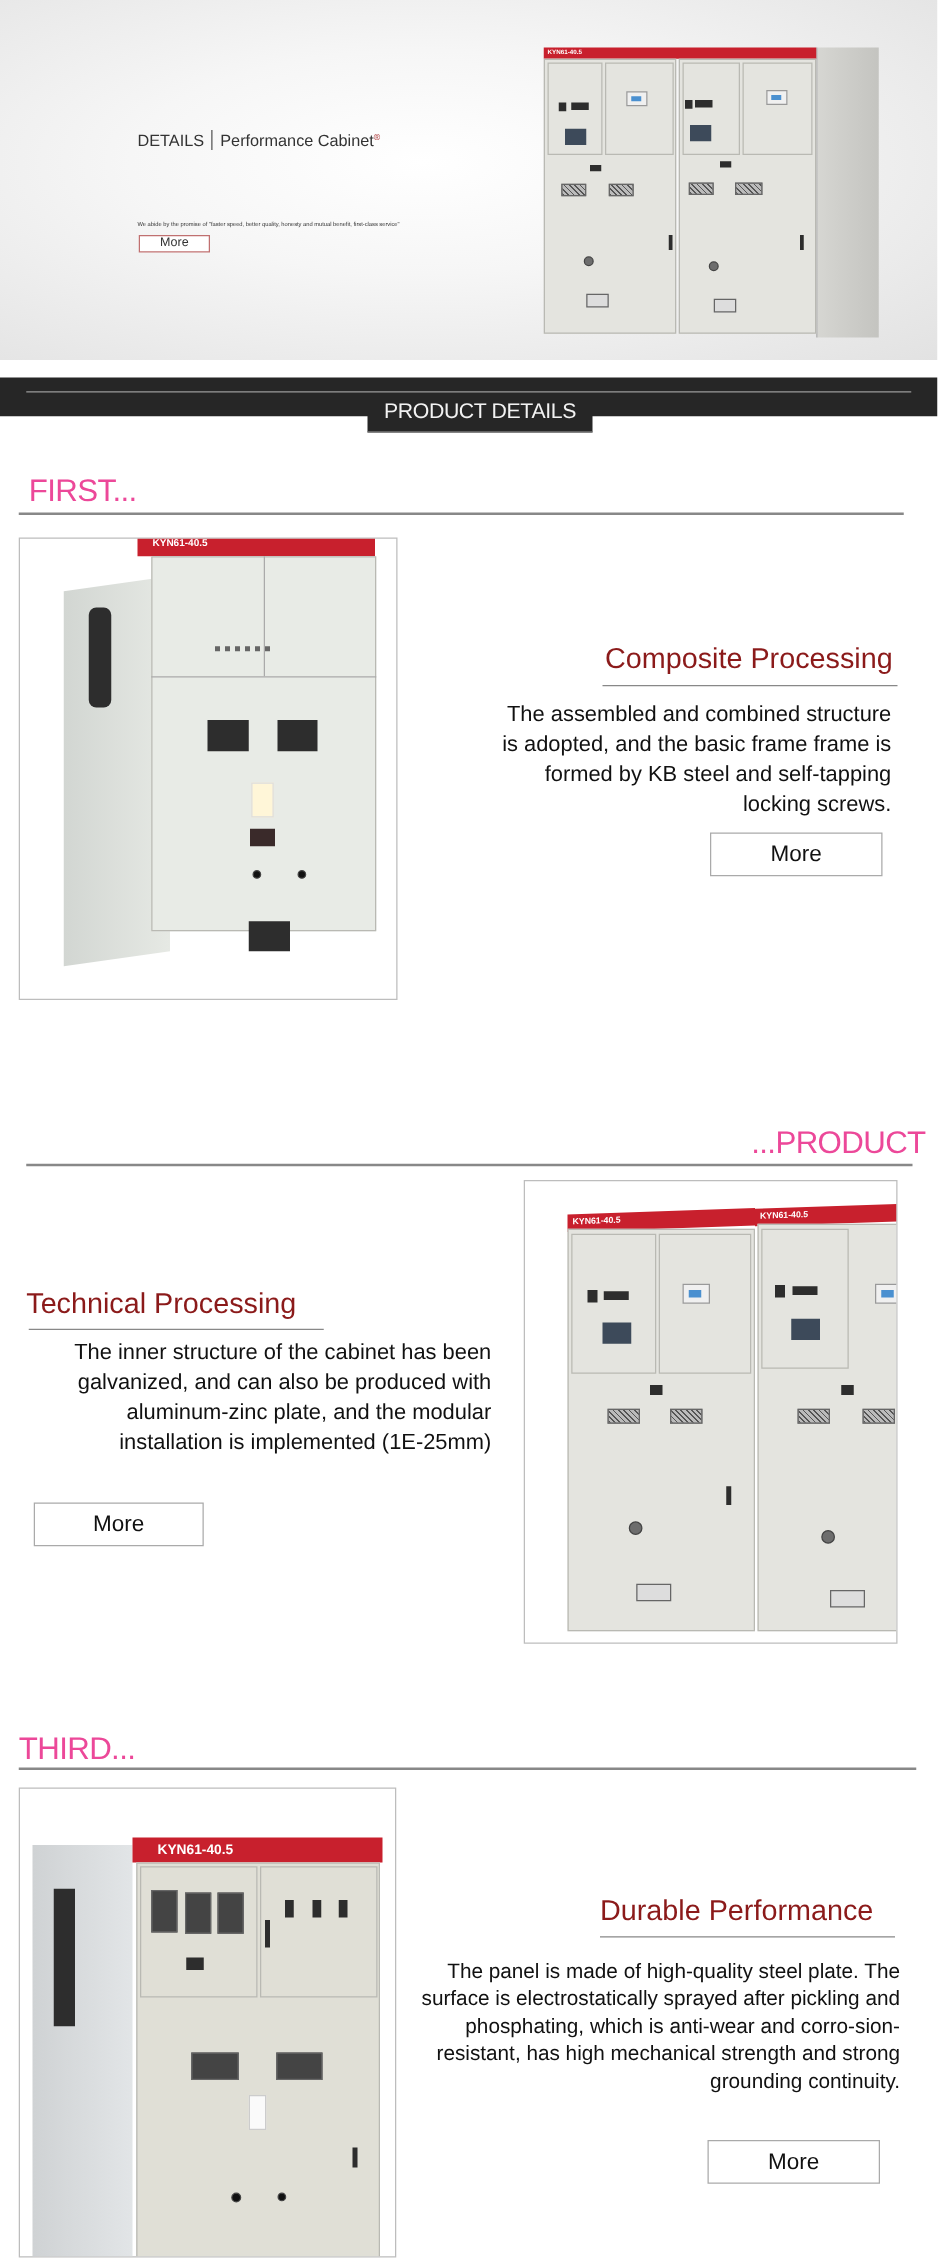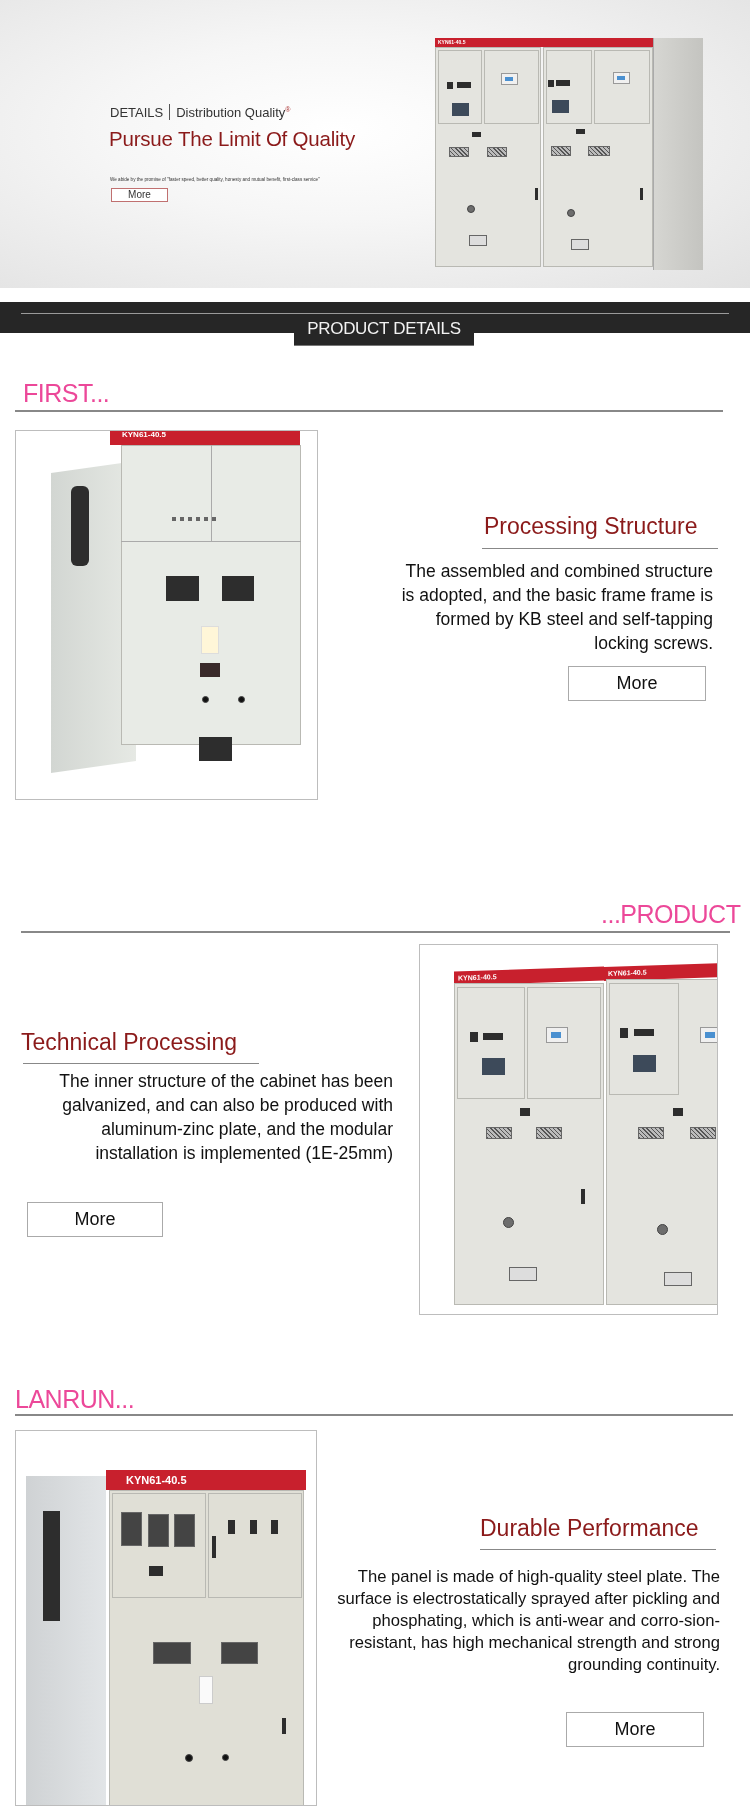--- a/index.html
+++ b/index.html
@@ -41,24 +41,23 @@
   .feat-rule { position: absolute; height: 1px; background: #888; }
   .feat-text { position: absolute; font-size: 17.5px; line-height: 24px; color: #111; font-family: "Liberation Sans", sans-serif; }
   .right { text-align: right; }
   .more-btn { position: absolute; height: 35px; border: 1px solid #aaa; background: #fff; color: #111; font-size: 18px; line-height: 33px; text-align: center; font-family: "Liberation Sans", sans-serif; }
 </style>
 </head>
 <body>
 
 <div class="hero">
   <div class="hero-brand">
-    <span>DETAILS</span><span class="sep"></span><span>Distribution Quality</span><sup>®</sup>
+    <span>DETAILS</span><span class="sep"></span><span>Performance Cabinet</span><sup>®</sup>
   </div>
   <div class="hero-title">
-    <div>Pursue The Limit Of Quality</div>
   </div>
   <div class="hero-sub">We abide by the promise of "faster speed, better quality, honesty and mutual benefit, first-class service"</div>
   <div class="hero-more">More</div>
 
   <div class="hero-cab">
     <div style="position:absolute;left:218px;top:10px;width:50px;height:232px;background:linear-gradient(90deg,#d6d6d2,#c4c4c0);border-left:1px solid #aaa;"></div>
     <div class="redbar" style="left:0;top:10px;width:218px;height:9px;font-size:5px;line-height:9px;padding-left:3px;">KYN61-40.5</div>
     <div class="cab-panel" style="left:0;top:19px;width:106px;height:220px;"></div>
     <div class="cab-panel" style="left:108px;top:19px;width:110px;height:220px;"></div>
     <div class="cab-panel" style="left:3px;top:22px;width:44px;height:74px;"></div>
@@ -109,21 +108,21 @@
   <div class="dark" style="left:150px;top:145px;width:33px;height:25px;"></div>
   <div class="dark" style="left:206px;top:145px;width:32px;height:25px;"></div>
   <div style="position:absolute;left:185px;top:195px;width:18px;height:28px;background:#fff6d8;border:1px solid #ddd;"></div>
   <div class="dark" style="left:184px;top:232px;width:20px;height:14px;background:#3a2a2a;"></div>
   <div class="knob" style="left:186px;top:265px;width:7px;height:7px;background:#111;"></div>
   <div class="knob" style="left:222px;top:265px;width:7px;height:7px;background:#111;"></div>
   <div class="dark" style="left:183px;top:306px;width:33px;height:24px;"></div>
   <div style="position:absolute;left:156px;top:86px;width:45px;height:4px;background:repeating-linear-gradient(90deg,#666 0 4px,transparent 4px 8px);"></div>
 </div>
 
-<div class="feat-title" style="left:484px;top:513px;">Processing Structure</div>
+<div class="feat-title" style="left:484px;top:513px;">Composite Processing</div>
 <div class="feat-rule" style="left:482px;top:548px;width:236px;"></div>
 <div class="feat-text right" style="left:400px;top:559px;width:313px;">The assembled and combined structure is adopted, and the basic frame frame is formed by KB steel and self-tapping locking screws.</div>
 <div class="more-btn" style="left:568px;top:666px;width:138px;">More</div>
 
 <div class="sec-label" style="left:601px;top:900px;">...PRODUCT</div>
 <div class="rule" style="left:21px;top:931px;width:709px;"></div>
 
 <div class="frame" style="left:419px;top:944px;width:299px;height:371px;">
   <div class="redbar" style="left:34px;top:24px;width:150px;height:14px;font-size:7px;line-height:13px;padding-left:4px;transform:skewY(-2deg);">KYN61-40.5</div>
   <div class="redbar" style="left:184px;top:20px;width:120px;height:14px;font-size:7px;line-height:13px;padding-left:4px;transform:skewY(-2deg);">KYN61-40.5</div>
@@ -155,21 +154,21 @@
   <div class="knob" style="left:237px;top:279px;width:11px;height:11px;"></div>
   <div class="grille" style="left:89px;top:322px;width:28px;height:14px;background:#ddd;"></div>
   <div class="grille" style="left:244px;top:327px;width:28px;height:14px;background:#ddd;"></div>
 </div>
 
 <div class="feat-title" style="left:21px;top:1029px;">Technical Processing</div>
 <div class="feat-rule" style="left:23px;top:1063px;width:236px;"></div>
 <div class="feat-text" style="left:23px;top:1069px;width:370px;text-align:right;">The inner structure of the cabinet has been galvanized, and can also be produced with aluminum-zinc plate, and the modular installation is implemented (1E-25mm)</div>
 <div class="more-btn" style="left:27px;top:1202px;width:136px;">More</div>
 
-<div class="sec-label" style="left:15px;top:1385px;">LANRUN...</div>
+<div class="sec-label" style="left:15px;top:1385px;">THIRD...</div>
 <div class="rule" style="left:15px;top:1414px;width:718px;"></div>
 
 <div class="frame" style="left:15px;top:1430px;width:302px;height:376px;">
   <div style="position:absolute;left:10px;top:45px;width:80px;height:335px;background:linear-gradient(90deg,#cfd2d4,#e2e5e7);"></div>
   <div class="dark" style="left:27px;top:80px;width:17px;height:110px;"></div>
   <div class="redbar" style="left:90px;top:39px;width:200px;height:20px;font-size:11px;line-height:20px;padding-left:20px;">KYN61-40.5</div>
   <div class="cab-panel" style="left:93px;top:59px;width:195px;height:320px;background:#e0dfd6;"></div>
   <div class="cab-panel" style="left:96px;top:62px;width:94px;height:105px;background:#e0dfd6;"></div>
   <div class="cab-panel" style="left:192px;top:62px;width:94px;height:105px;background:#e0dfd6;"></div>
   <div class="grille" style="left:105px;top:81px;width:21px;height:34px;background:#444;"></div>

